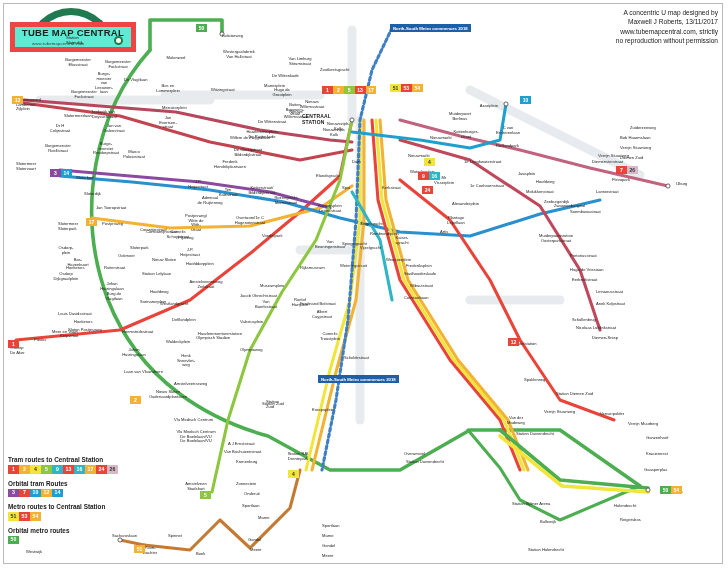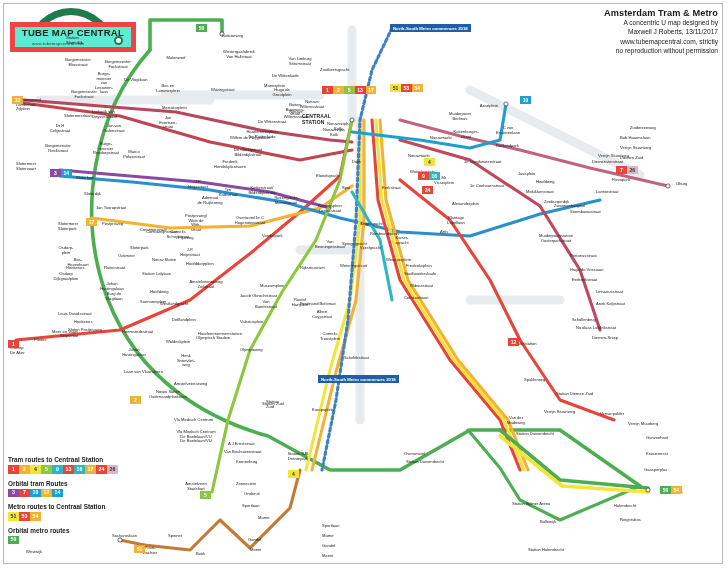--- a/index.html
+++ b/index.html
@@ -46,21 +46,20 @@
   <div class="logo-box">
     <div class="logo-arc"></div>
     <div class="logo-plate">
       <span class="logo-text">TUBE MAP CENTRAL</span>
     </div>
     <div class="logo-url">www.tubemapcentral.com</div>
     <div class="logo-node"></div>
   </div>
 
   <div class="titleblock">
-    <div class="title-main">Amsterdam Tram &amp; Metro</div>
     <div class="title-sub">A concentric U map designed by</div>
     <div class="title-sub">Maxwell J Roberts, 13/11/2017</div>
     <div class="title-sub">www.tubemapcentral.com, strictly</div>
     <div class="title-sub">no reproduction without permission</div>
   </div>
 
   <svg class="lines" viewBox="0 0 728 569">
     <defs>
       <style>
         .ln{fill:none;stroke-linecap:round;stroke-linejoin:round;stroke-width:3.1}

